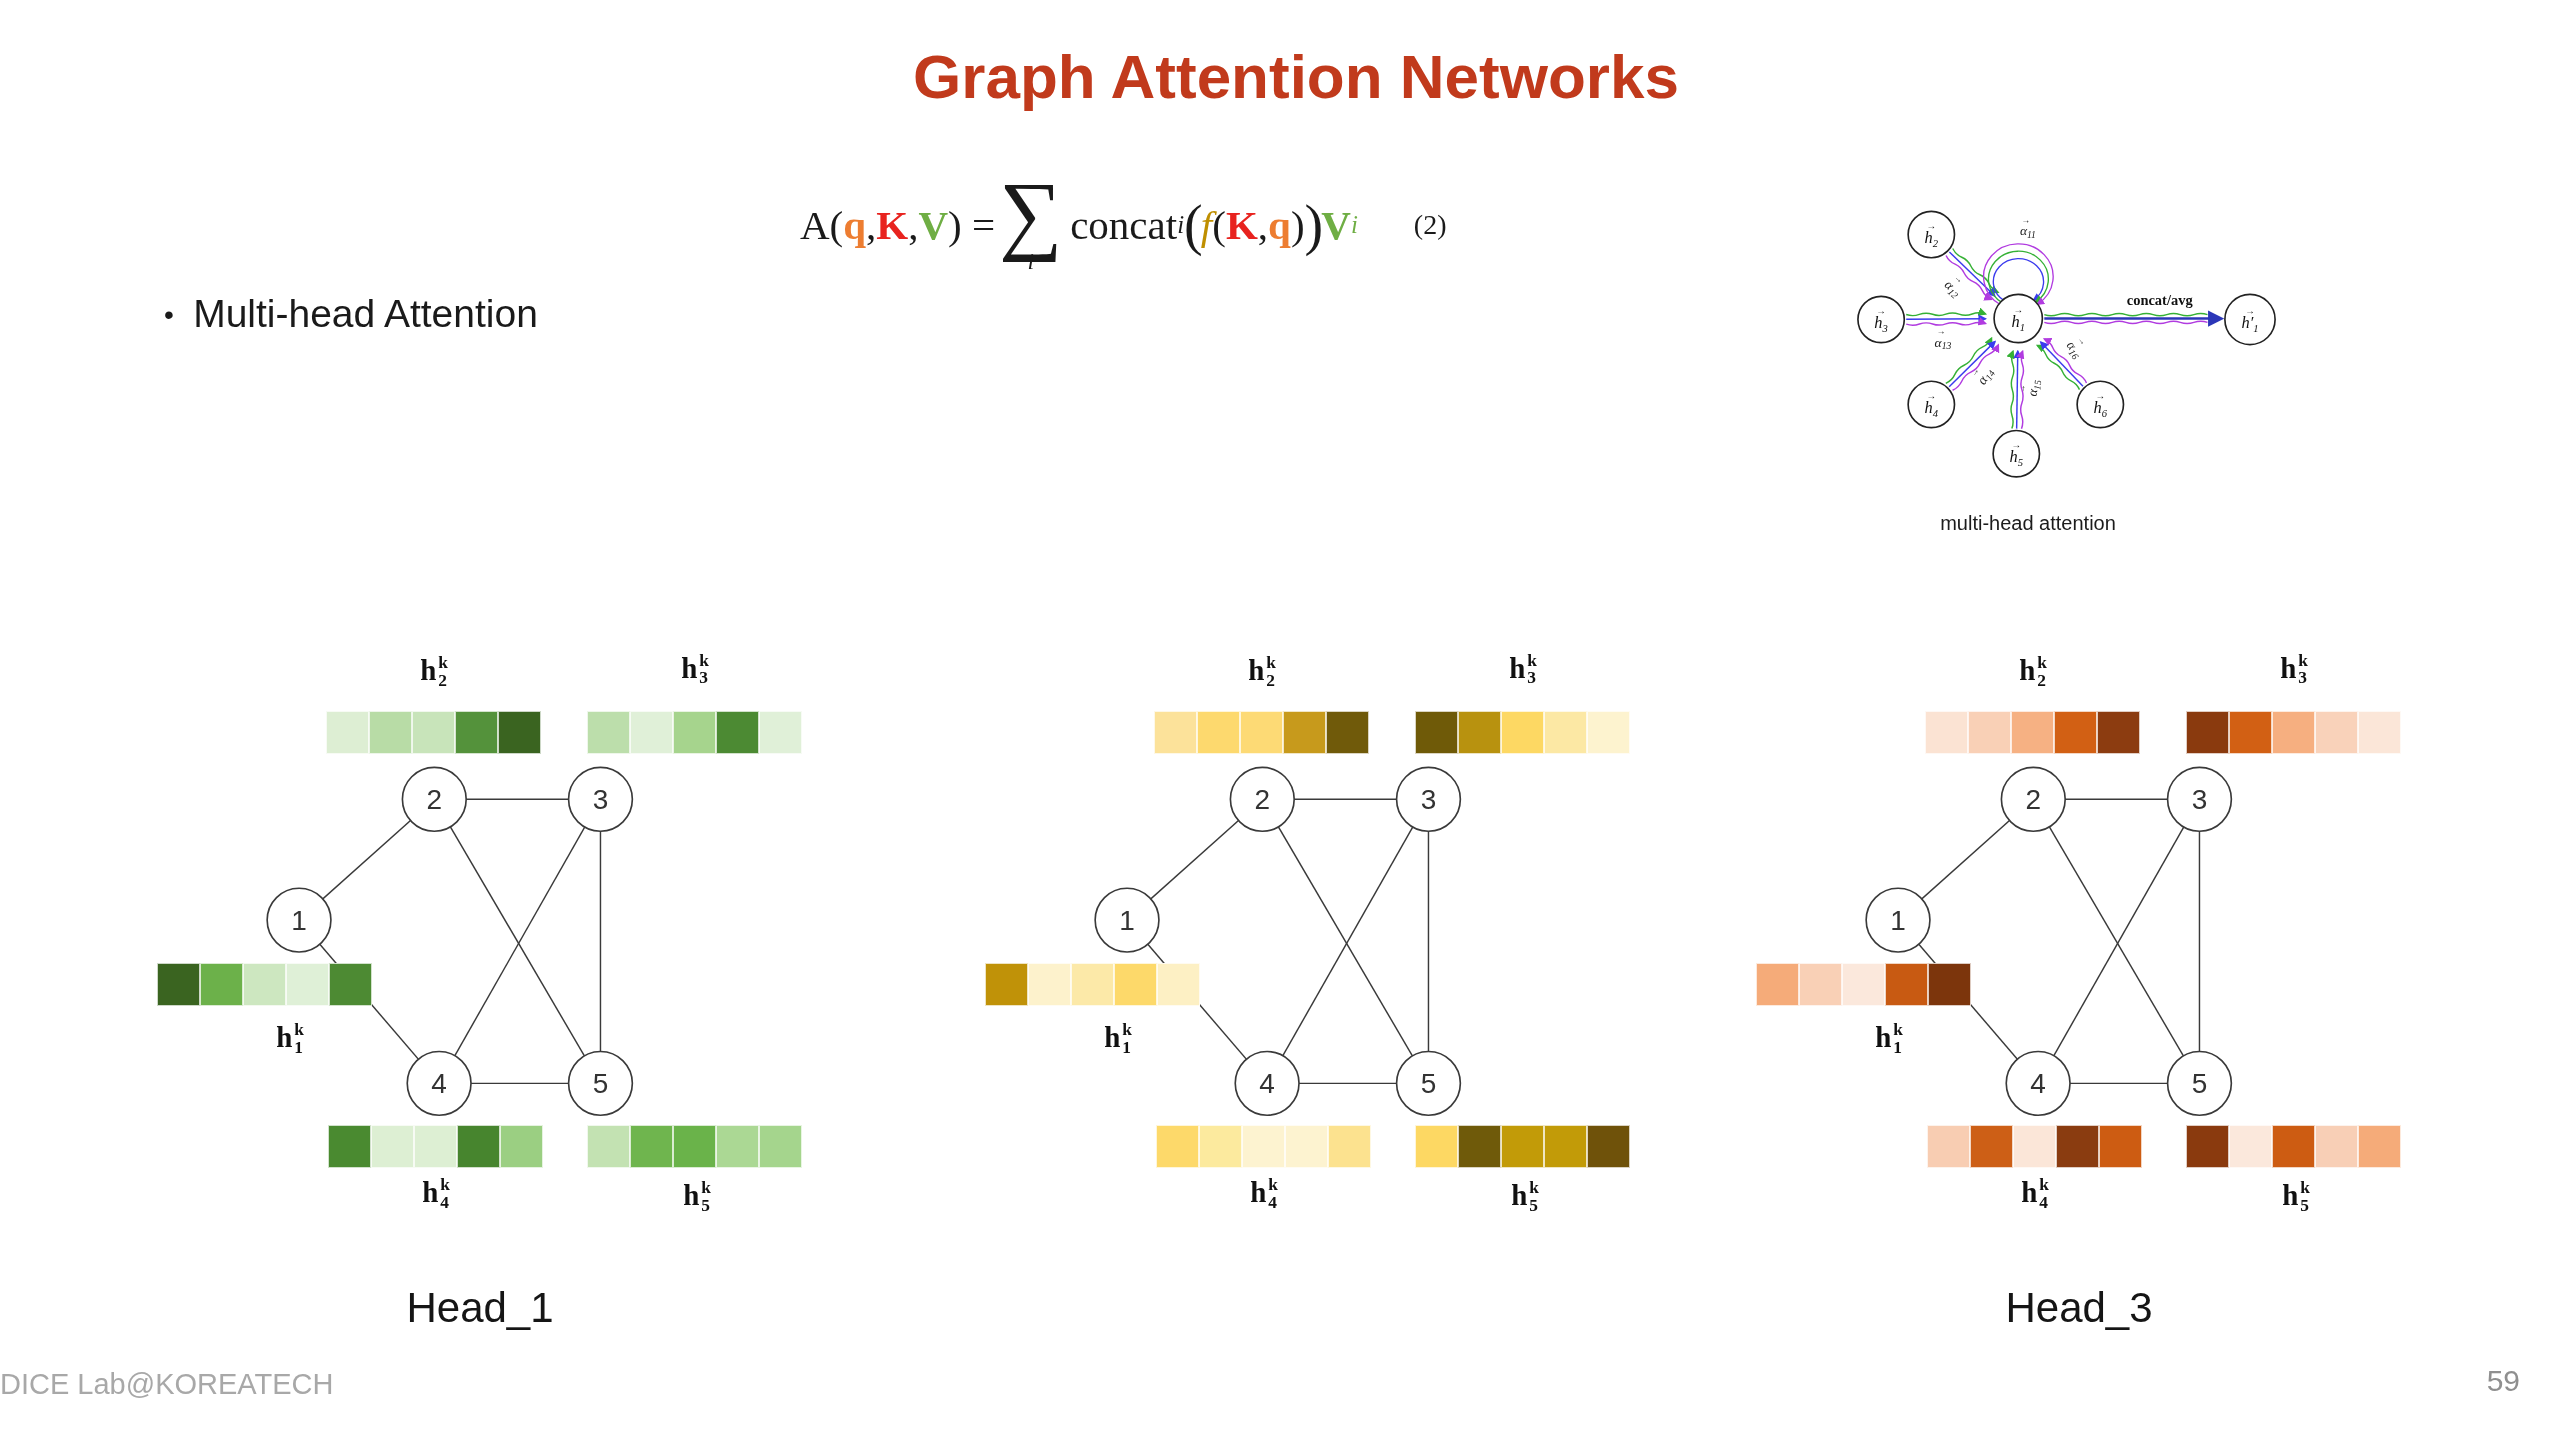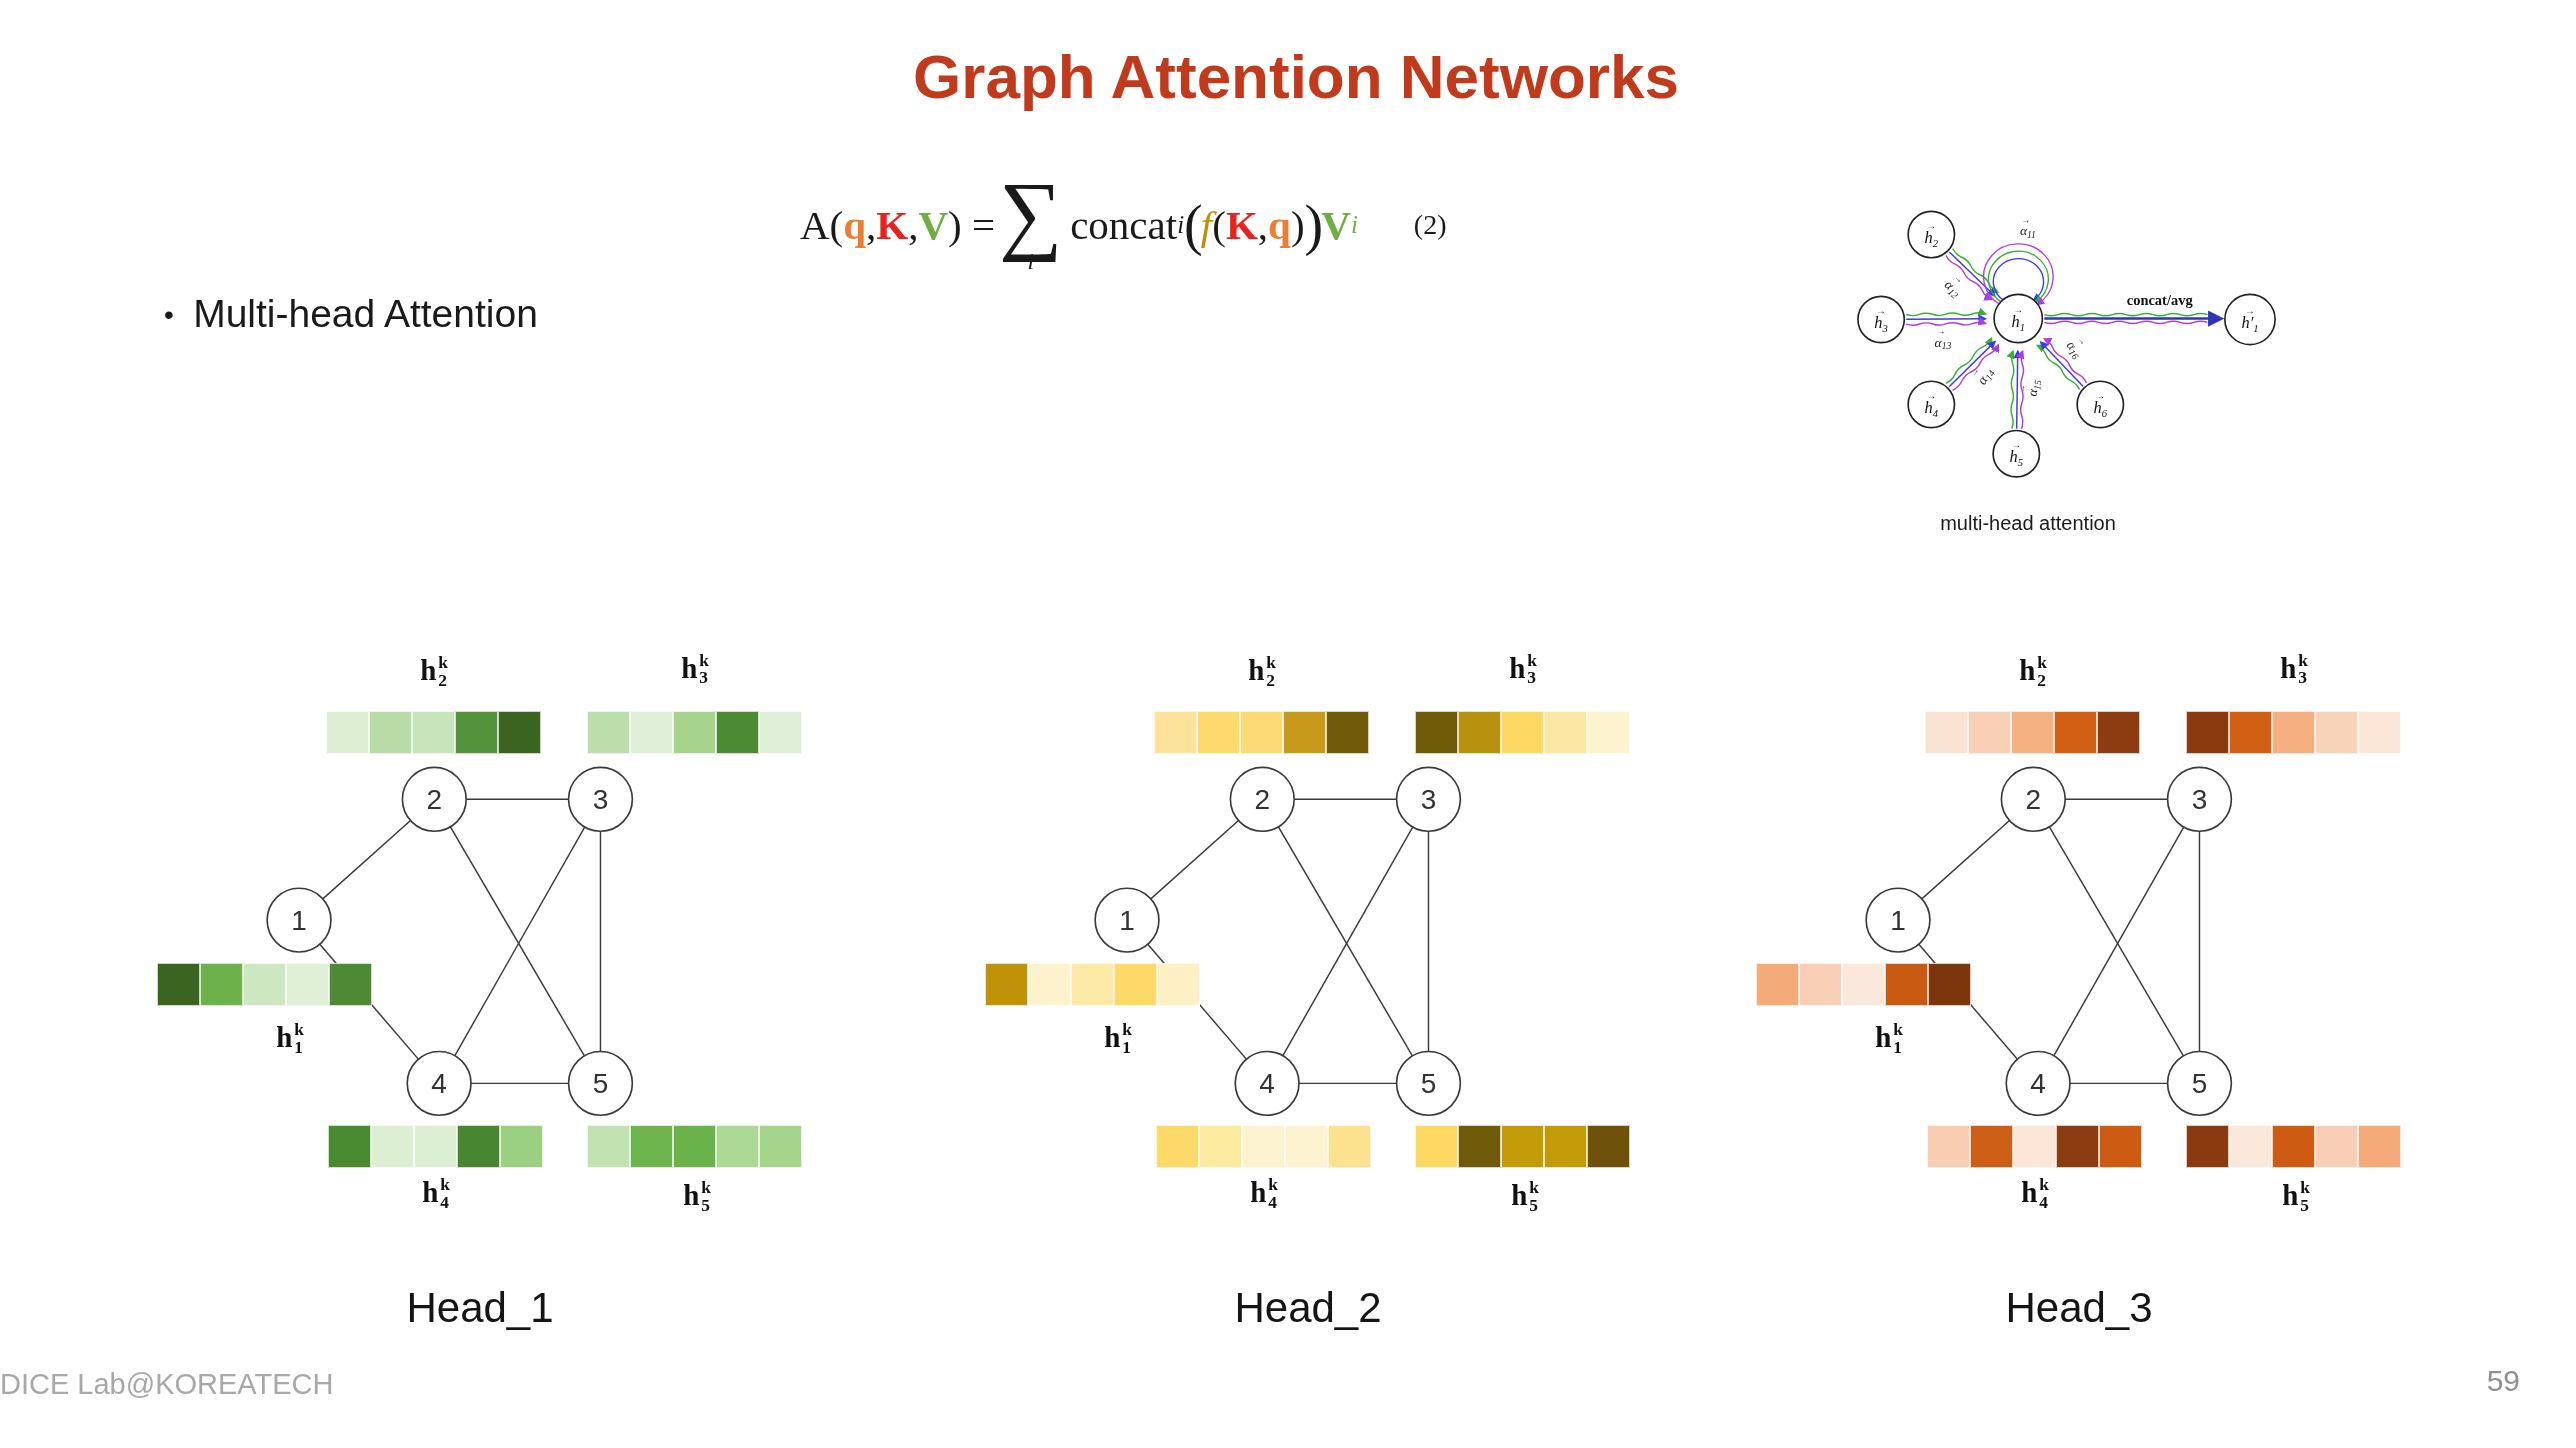--- a/index.html
+++ b/index.html
@@ -341,21 +341,20 @@
           <div class="cell" style="background: rgb(194, 155, 8);"></div>
           <div class="cell" style="background: rgb(111, 82, 10);"></div>
         </div>
         <div class="vlabel" style="left: 477px; top: 513px;">
           <span>h</span>
           <span class="vstack">
             <span>k</span>
             <span>5</span>
           </span>
         </div>
-        <div class="head-label" style="left: 159px;">Head_2</div>
       </div>
       <div class="panel" style="left: 1756px; top: 666px;">
         <svg width="657" height="599" viewBox="0 0 680 620">
           <line x1="147" y1="263" x2="287" y2="138" stroke="#3a3a3a" stroke-width="1.5"></line>
           <line x1="147" y1="263" x2="292" y2="432" stroke="#3a3a3a" stroke-width="1.5"></line>
           <line x1="287" y1="138" x2="459" y2="138" stroke="#3a3a3a" stroke-width="1.5"></line>
           <line x1="287" y1="138" x2="459" y2="432" stroke="#3a3a3a" stroke-width="1.5"></line>
           <line x1="459" y1="138" x2="292" y2="432" stroke="#3a3a3a" stroke-width="1.5"></line>
           <line x1="459" y1="138" x2="459" y2="432" stroke="#3a3a3a" stroke-width="1.5"></line>
           <line x1="292" y1="432" x2="459" y2="432" stroke="#3a3a3a" stroke-width="1.5"></line>

